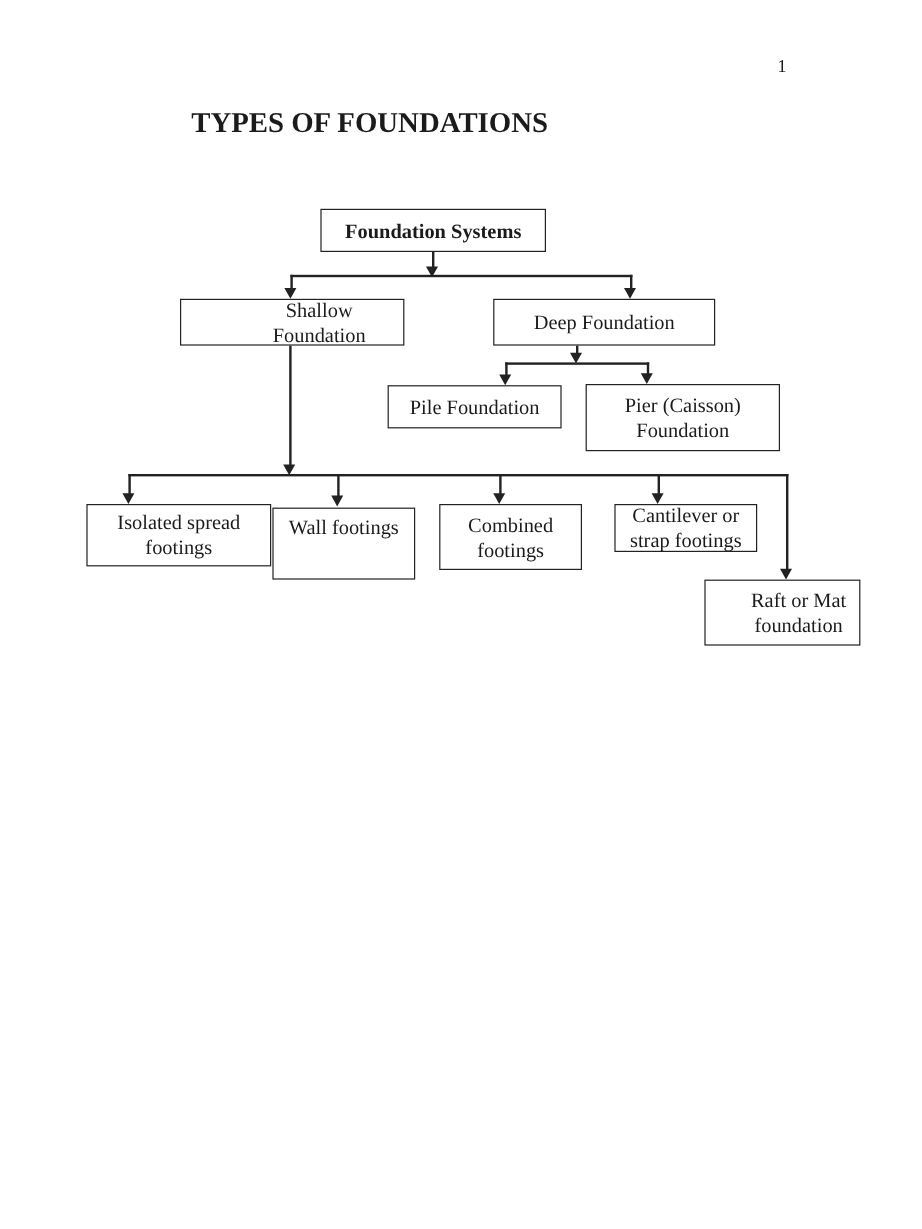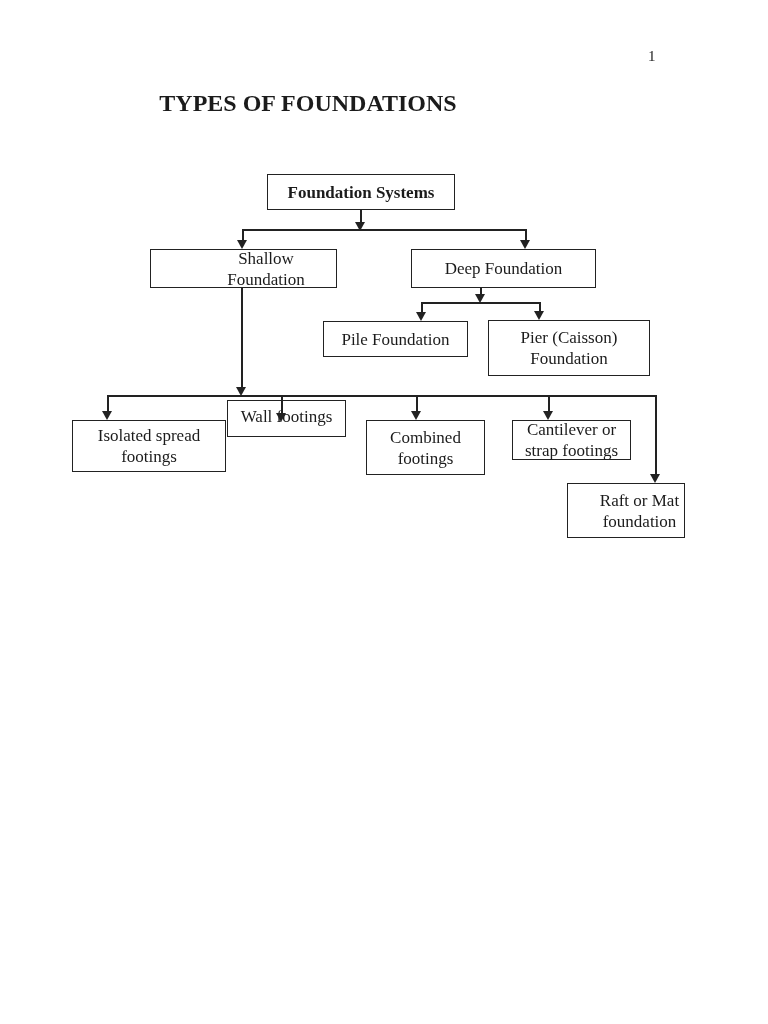--- a/index.html
+++ b/index.html
@@ -44,24 +44,24 @@
   }
   .node.bold{font-weight:bold;}
   .node.top-text{align-items:flex-start;padding-top:5px;}
 
   #n-root      {left:267px;top:174px;width:188px;height:36px;}
   #n-shallow   {left:150px;top:249px;width:187px;height:39px;padding-left:48px;}
   #n-deep      {left:411px;top:249px;width:185px;height:39px;}
   #n-pile      {left:323px;top:321px;width:145px;height:36px;}
   #n-pier      {left:488px;top:320px;width:162px;height:56px;}
   #n-isolated  {left:72px; top:420px;width:154px;height:52px;}
-  #n-wall      {left:227px;top:400px;width:119px;height:37px;}
+  #n-wall      {left:227px;top:423px;width:119px;height:60px;}
   #n-combined  {left:366px;top:420px;width:119px;height:55px;}
   #n-cantilever{left:512px;top:420px;width:119px;height:40px;}
-  #n-raft      {left:567px;top:483px;width:118px;height:55px;padding-left:30px;}
+  #n-raft      {left:587px;top:483px;width:130px;height:55px;padding-left:30px;}
 
   
   .hline,.vline{position:absolute;background:var(--line);}
   .hline{height:2px;}
   .vline{width:2px;}
   .arrow-down{
     position:absolute;width:0;height:0;
     border-left:5.5px solid transparent;
     border-right:5.5px solid transparent;
     border-top:9px solid var(--line);

